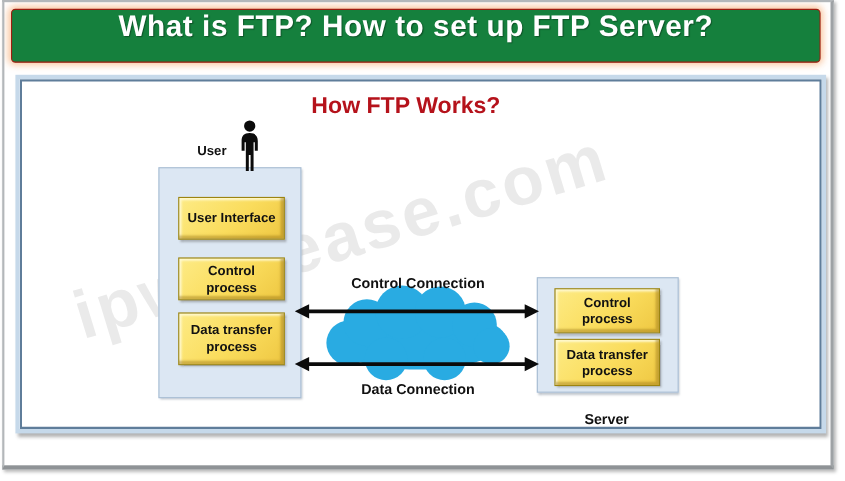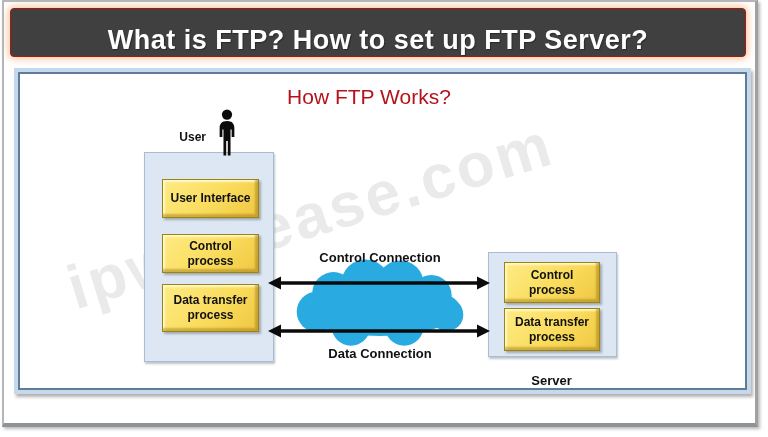--- a/index.html
+++ b/index.html
@@ -10,38 +10,38 @@
   
   .card{
     position:absolute;left:2px;top:0;width:751px;height:421px;
     border:2px solid #b3b7ba;border-bottom:4px solid #8f9396;border-right:3px solid #9ea2a5;
     box-shadow:2px 2px 3px rgba(0,0,0,.28);
     pointer-events:none;
   }
   
   .banner{
     position:absolute;left:10px;top:8px;width:734px;height:47px;
-    background:#404040;border:1px solid #9e1c10;border-radius:4px;
+    background:#15803d;border:1px solid #9e1c10;border-radius:4px;
     box-shadow:0 0 7px 2px rgba(244,152,80,.55);
-    display:flex;align-items:flex-end;justify-content:center;
+    display:flex;align-items:flex-start;justify-content:center;
   }
   .banner-title{
     color:#ffffff;font-size:27px;font-weight:bold;letter-spacing:.5px;
     text-shadow:1px 1px 1px rgba(0,0,0,.35);
   }
   
   .frame{
     position:absolute;left:14px;top:68px;width:729px;height:318px;
     border:4px solid #C6D9EA;
     box-shadow:inset 0 0 0 2px #5F7D9A, 2px 3px 3px rgba(60,60,60,.40);
     background:transparent;
   }
   .diagram-title{
     position:absolute;left:0;right:30px;top:85px;text-align:center;
-    font-size:21px;font-weight:normal;color:#B5121B;
+    font-size:21px;font-weight:bold;color:#B5121B;
   }
   .watermark{
     position:absolute;left:-10px;top:120px;width:640px;height:190px;
     display:flex;align-items:center;justify-content:center;
     transform:rotate(-17deg);
     font-size:62px;font-weight:bold;color:rgba(105,105,105,.14);
     letter-spacing:3px;white-space:nowrap;pointer-events:none;z-index:1;
   }
   .user-label{
     position:absolute;left:148px;top:130px;width:58px;text-align:right;

